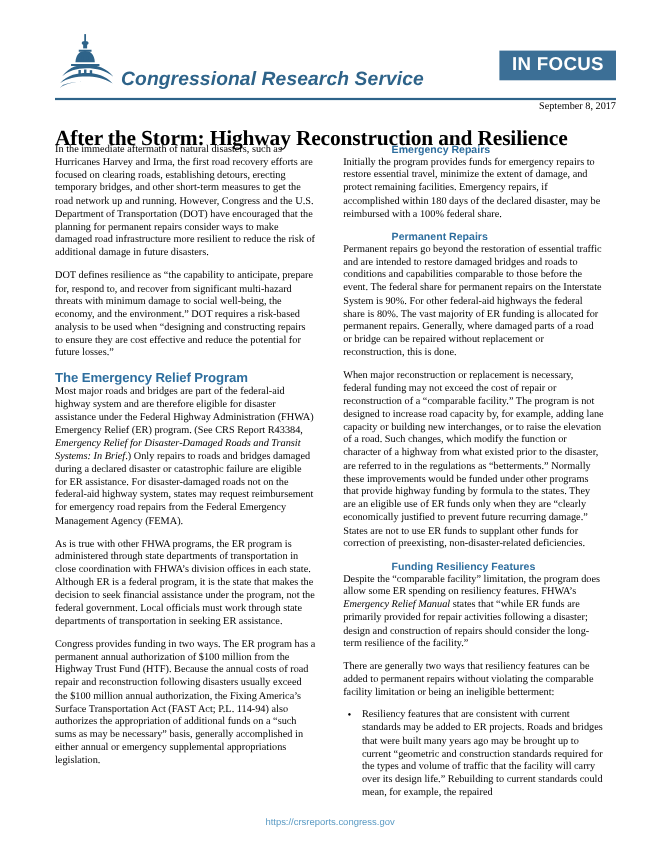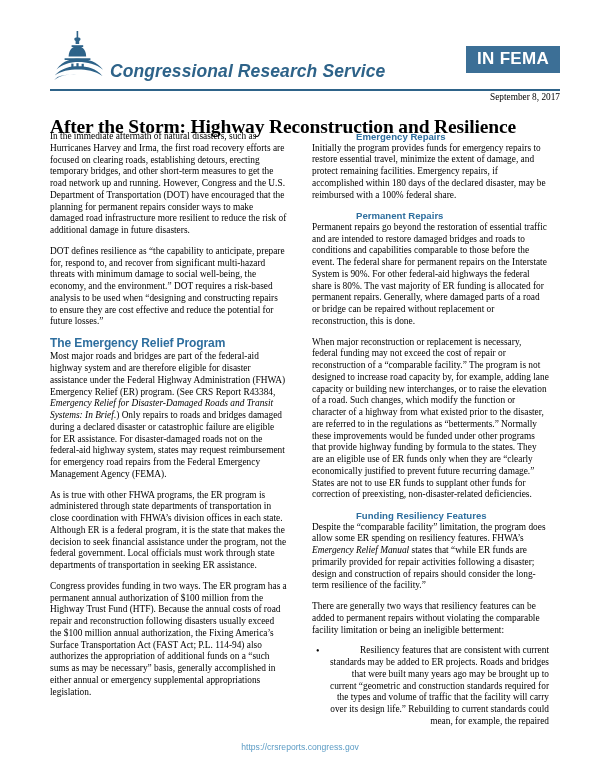--- a/index.html
+++ b/index.html
@@ -149,21 +149,20 @@
     margin-top: 4px;
     padding-left: 44px;
   }
   .sec-head.first { margin-top: 0; }
   em { font-style: italic; }
 
   ul.bullets {
     margin: 9px 0 0 0;
     padding: 0 0 0 15px;
     list-style: none;
-    text-align: right;
   }
   ul.bullets li {
     position: relative;
     font-family: "Liberation Serif", serif;
     font-size: 9.35px;
     line-height: 11.75px;
     margin-bottom: 6px;
     padding-left: 2px;
   }
   ul.bullets li::before {
@@ -208,21 +207,21 @@
           <rect x="26.4" y="33.2" width="2.2" height="4.8"></rect>
           <rect x="31.6" y="33.8" width="2.2" height="4.2"></rect>
           <rect x="24.1" y="21.6" width="1.7" height="2.2"></rect>
           <rect x="28.9" y="21.6" width="1.7" height="2.2"></rect>
         </g>
       </svg>
       <div class="wordmark">
         <div class="crs-name">Congressional Research Service</div>
       </div>
     </div>
-    <div class="infocus-badge">IN FEMA</div>
+    <div class="infocus-badge">IN FOCUS</div>
   </div>
   <div class="header-rule"></div>
 
   <div class="doc-date">September 8, 2017</div>
   <h1 class="doc-title">After the Storm: Highway Reconstruction and Resilience</h1>
 
   <div class="columns">
 
     <div class="col">
       <p class="body">In the immediate aftermath of natural disasters, such as Hurricanes Harvey and Irma, the first road recovery efforts are focused on clearing roads, establishing detours, erecting temporary bridges, and other short-term measures to get the road network up and running. However, Congress and the U.S. Department of Transportation (DOT) have encouraged that the planning for permanent repairs consider ways to make damaged road infrastructure more resilient to reduce the risk of additional damage in future disasters.</p>

